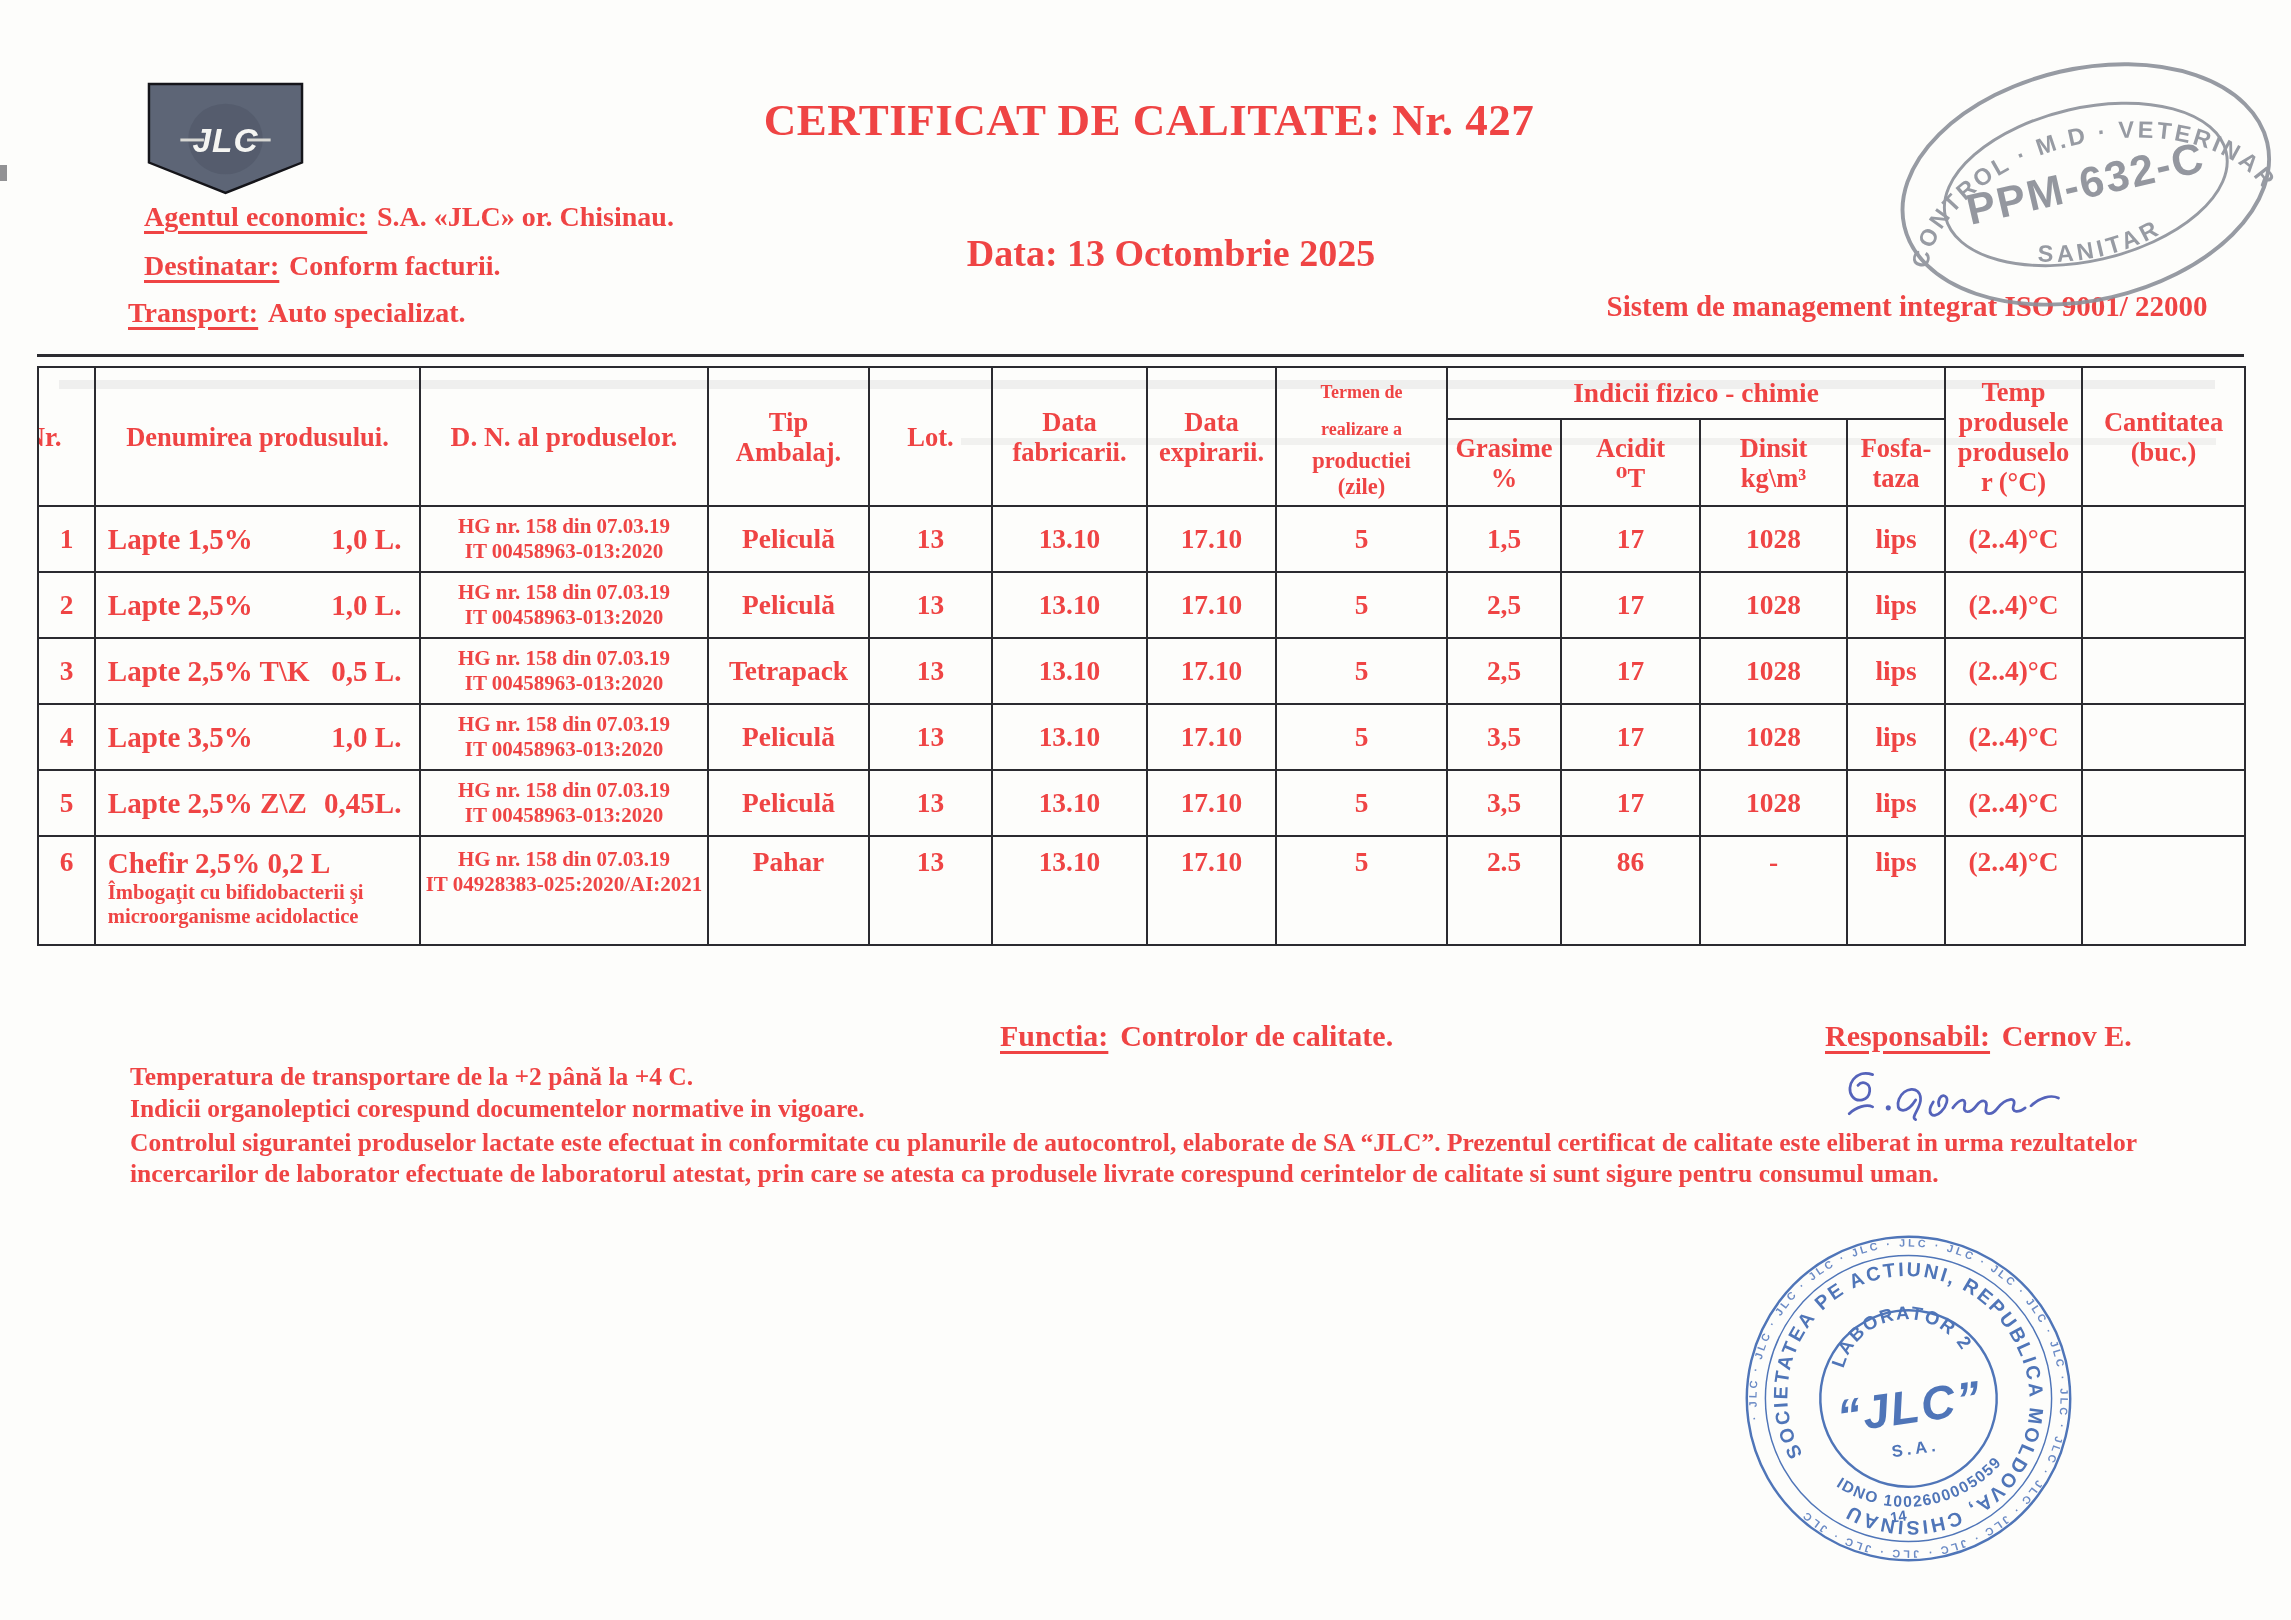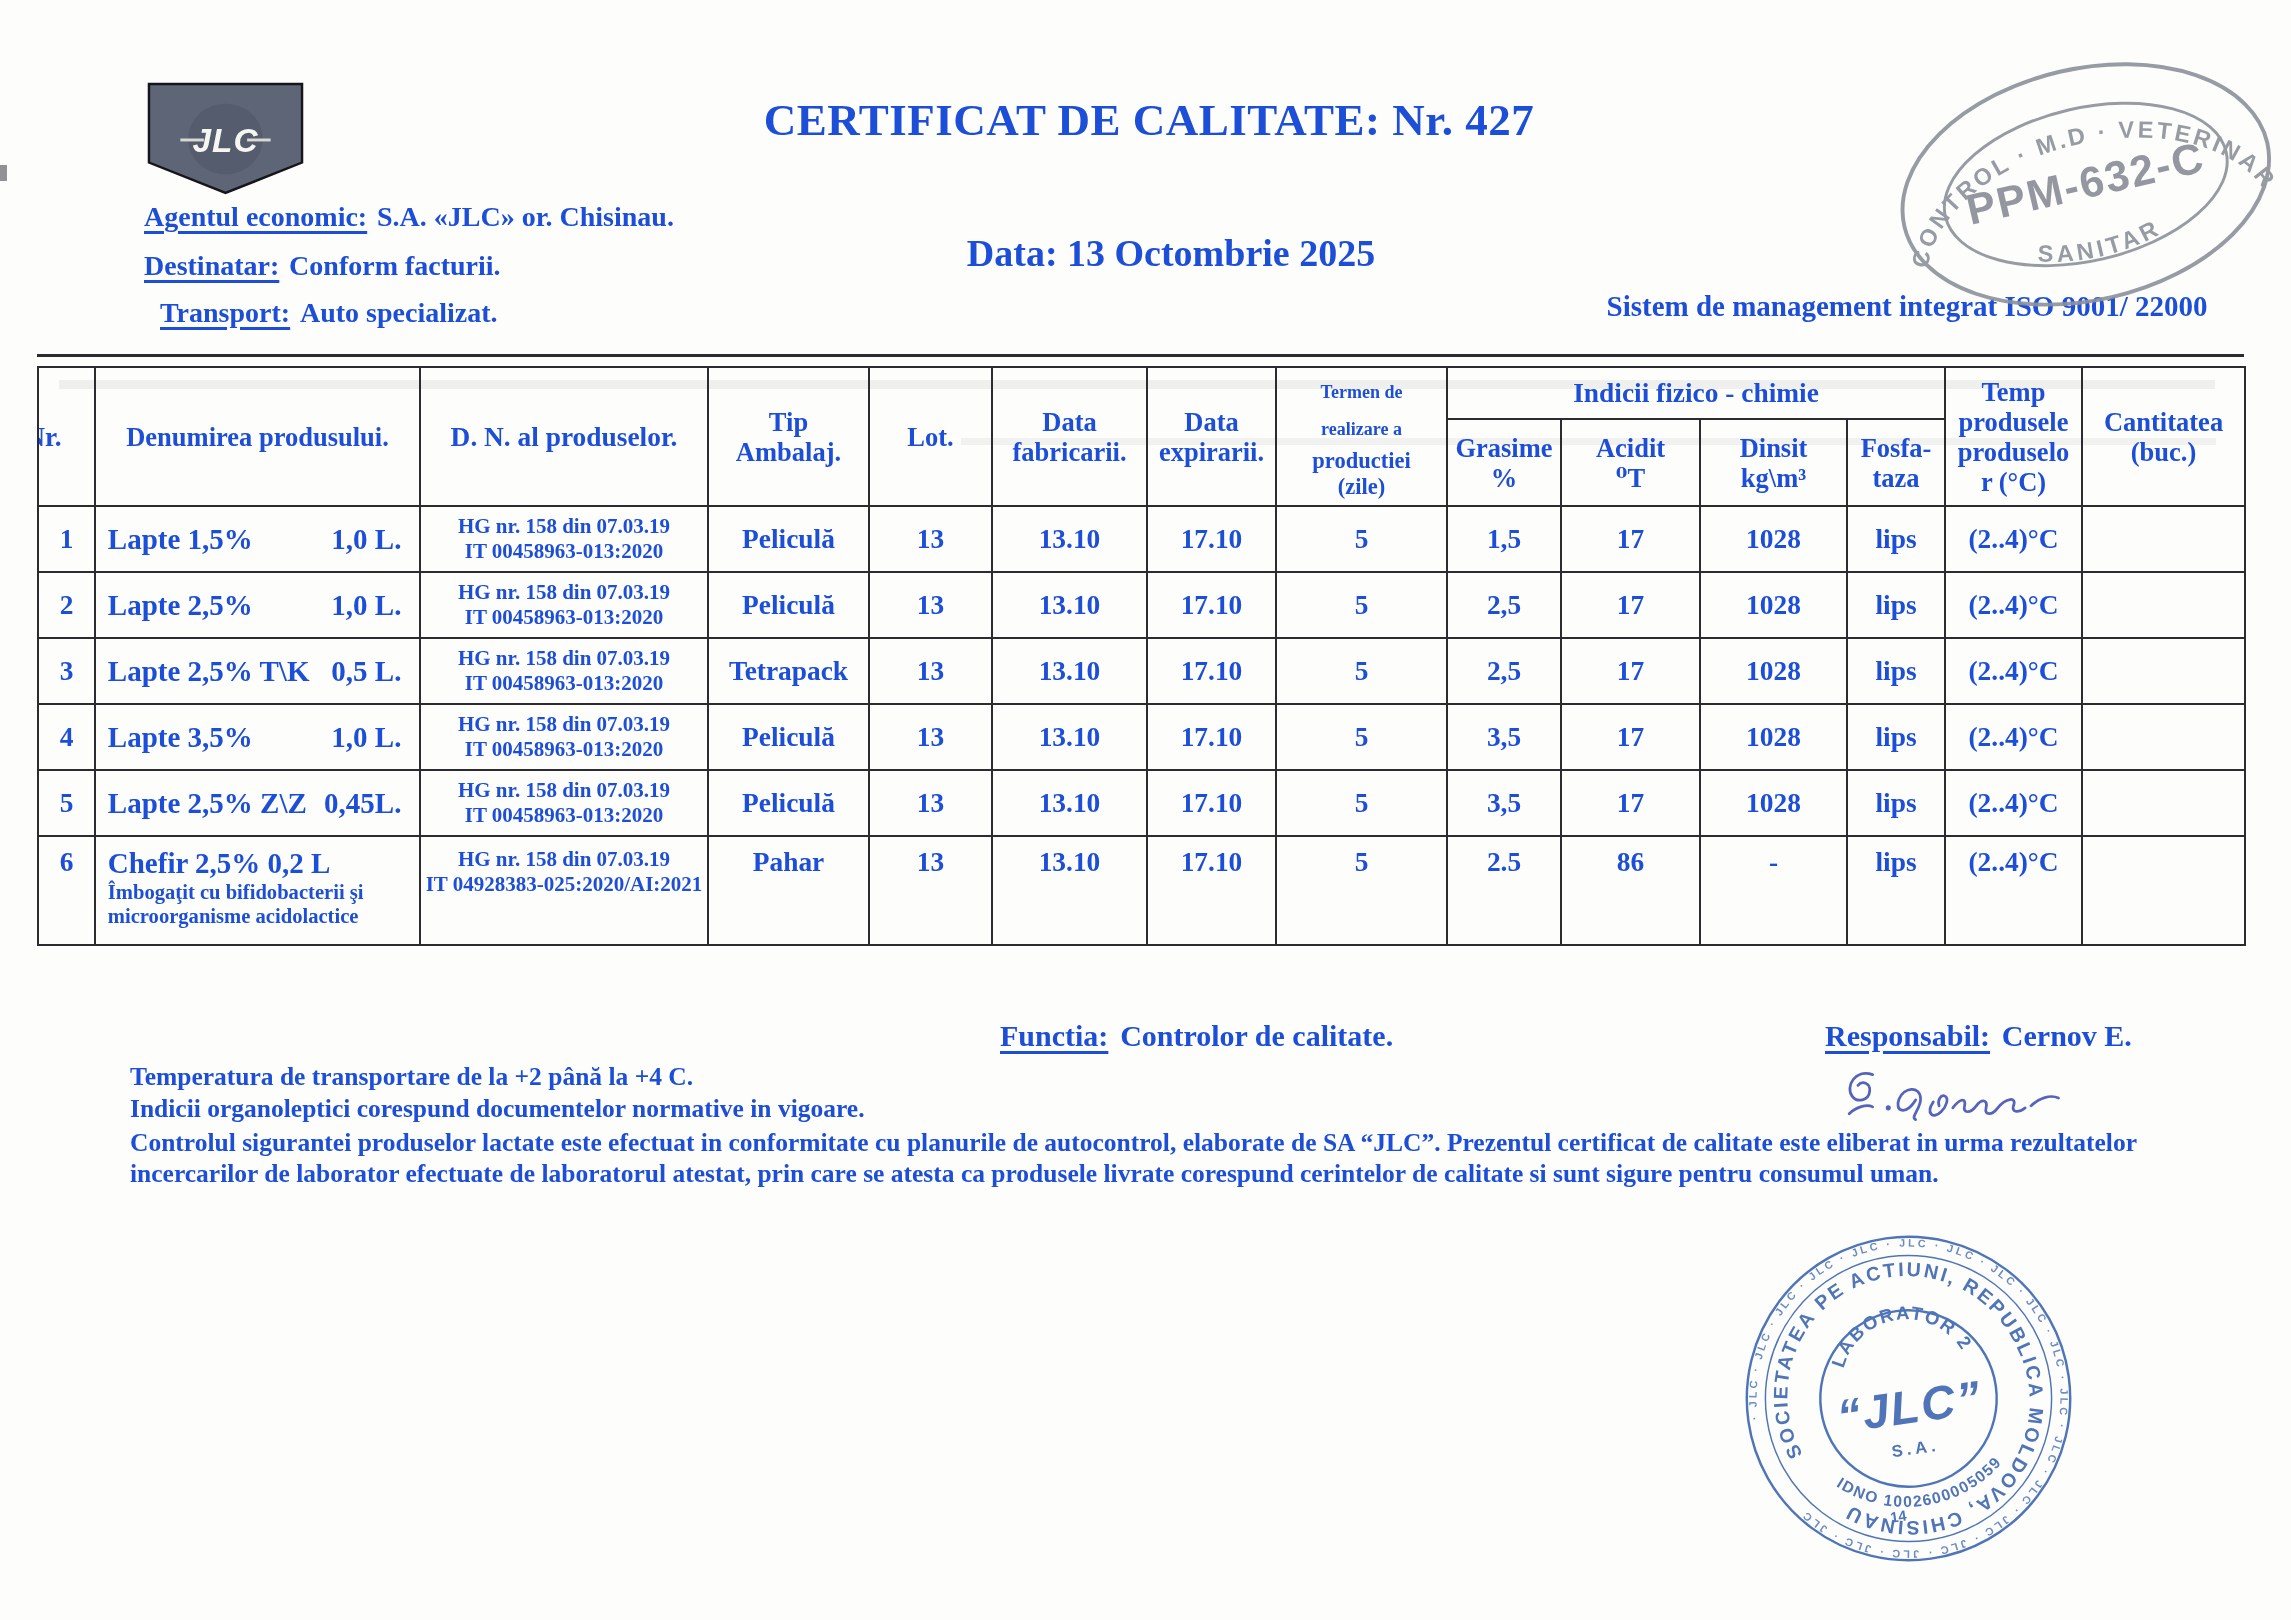--- a/index.html
+++ b/index.html
@@ -1,28 +1,28 @@
 <!DOCTYPE html>
 <html><head>
 <meta charset="utf-8">
 <style>
   html,body{margin:0;padding:0;background:#e8e8e6;}
   .page{position:relative;width:2292px;height:1620px;background:#fdfdfb;overflow:hidden;
-        font-family:"Liberation Serif","DejaVu Serif",serif;color:#1d4ed8;font-weight:bold;}
+        font-family:"Liberation Serif","DejaVu Serif",serif;color:#ef4444;font-weight:bold;}
   .abs{position:absolute;}
 
   
   .title{left:659px;top:94px;width:980px;text-align:center;font-size:45px;letter-spacing:0.5px;}
   .dateline{left:681px;top:231px;width:980px;text-align:center;font-size:38px;}
   .isoline{left:1568px;top:290px;width:678px;text-align:center;font-size:29px;}
   .info{font-size:28px;white-space:nowrap;}
   .info .lbl{text-decoration:underline;text-decoration-thickness:2.5px;text-underline-offset:4.9px;margin-right:9.8px;}
   .info1{left:144px;top:201px;}
   .info2{left:144px;top:250px;}
-  .info3{left:160px;top:297px;}
+  .info3{left:128px;top:297px;}
 
   
   .topline{left:37px;top:354px;width:2207px;height:2.9px;background:#2b2b30;}
   table.cert{position:absolute;left:37px;top:366px;width:2207px;border-collapse:collapse;table-layout:fixed;
              border:2.9px solid #2b2b30;}
   table.cert th,table.cert td{border:2px solid #2b2b30;padding:0;overflow:hidden;}
   thead th{font-size:26.5px;line-height:30px;text-align:center;vertical-align:middle;font-weight:bold;}
   thead tr.h1{height:52px;}
   thead tr.h2{height:87px;}
   thead th{border-bottom-width:2.9px;}

